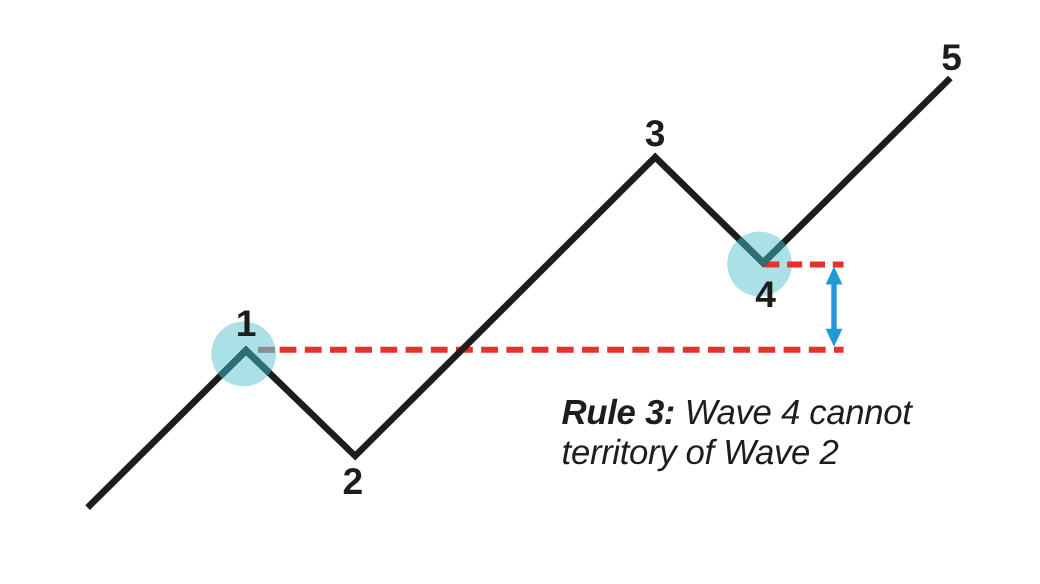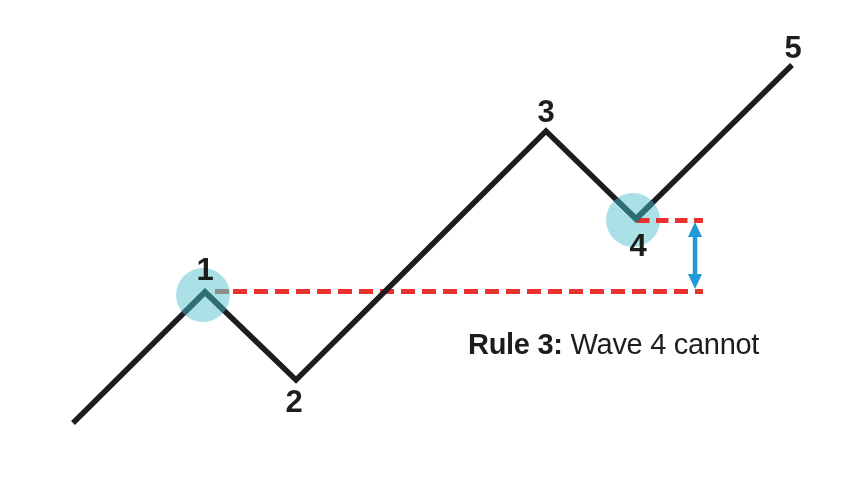--- a/index.html
+++ b/index.html
@@ -28,20 +28,21 @@
   .caption {
     position: absolute;
     left: 468px;
     top: 327px;
     width: 330px;
     color: #1d1d1b;
     font-size: 29px;
     line-height: 34px;
     letter-spacing: -0.3px;
     font-weight: 400;
+    font-style: italic;
   }
   .caption .lead {
     font-weight: 700;
     margin-right: 8px;
   }
 </style>
 </head>
 <body>
 
 <div class="stage">
@@ -75,14 +76,15 @@
     <text x="294" y="412" text-anchor="middle" class="wave-label">2</text>
     <text x="546" y="122" text-anchor="middle" class="wave-label">3</text>
     <text x="638" y="256" text-anchor="middle" class="wave-label">4</text>
     <text x="793" y="58" text-anchor="middle" class="wave-label">5</text>
   </svg>
 
   <div class="caption">
     <div>
       <span class="lead">Rule 3:</span><span>Wave 4 cannot</span>
     </div>
+    <div>territory of Wave 2</div>
   </div>
 </div>
 
 </body></html>

